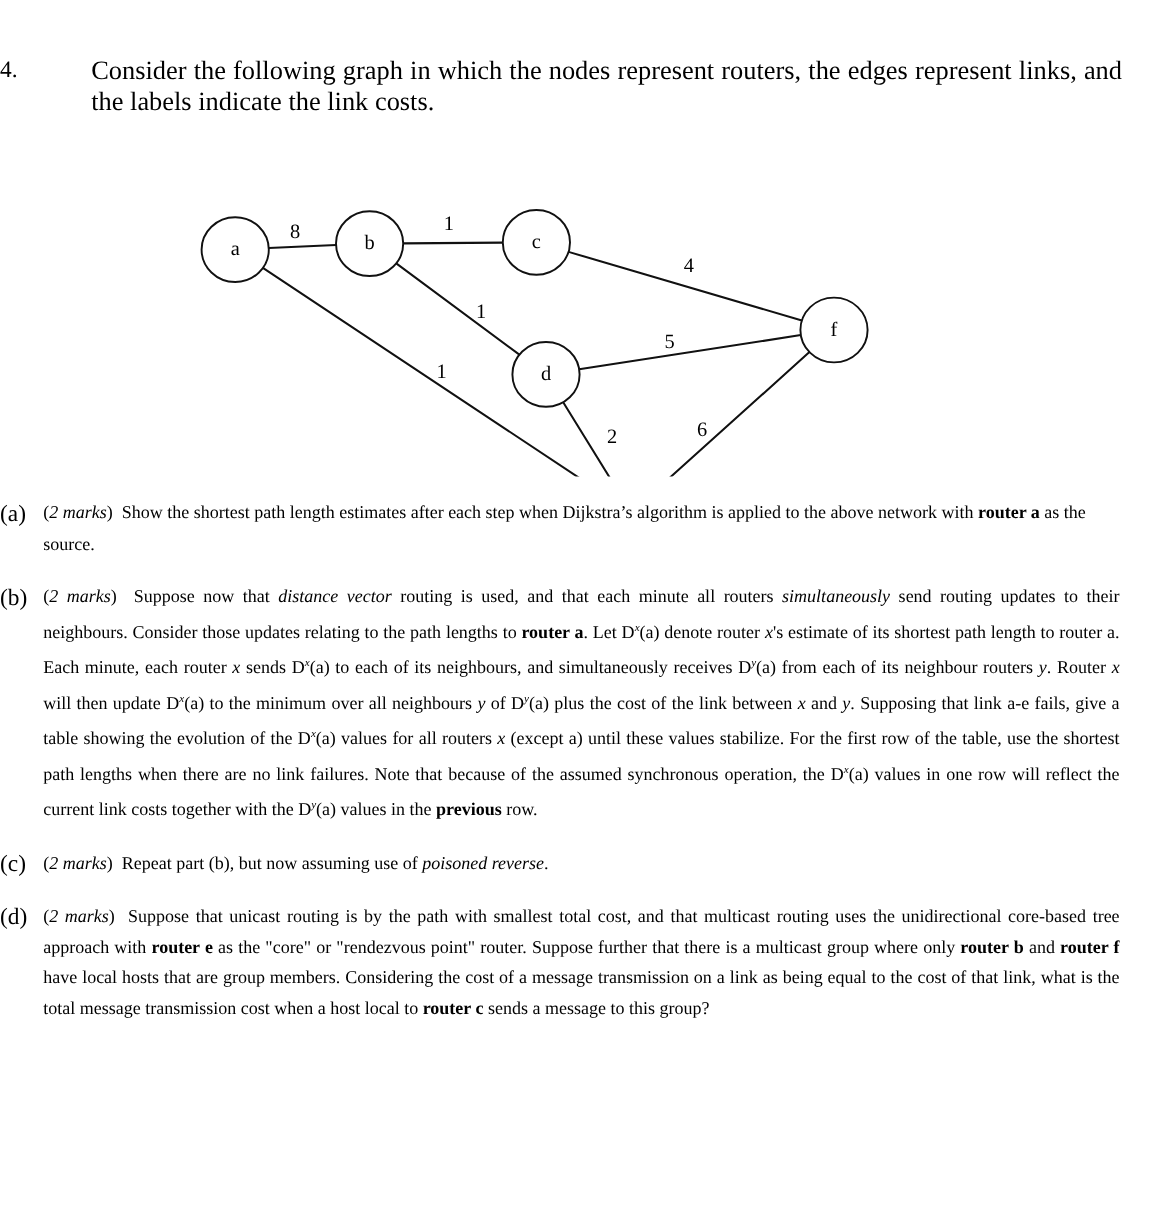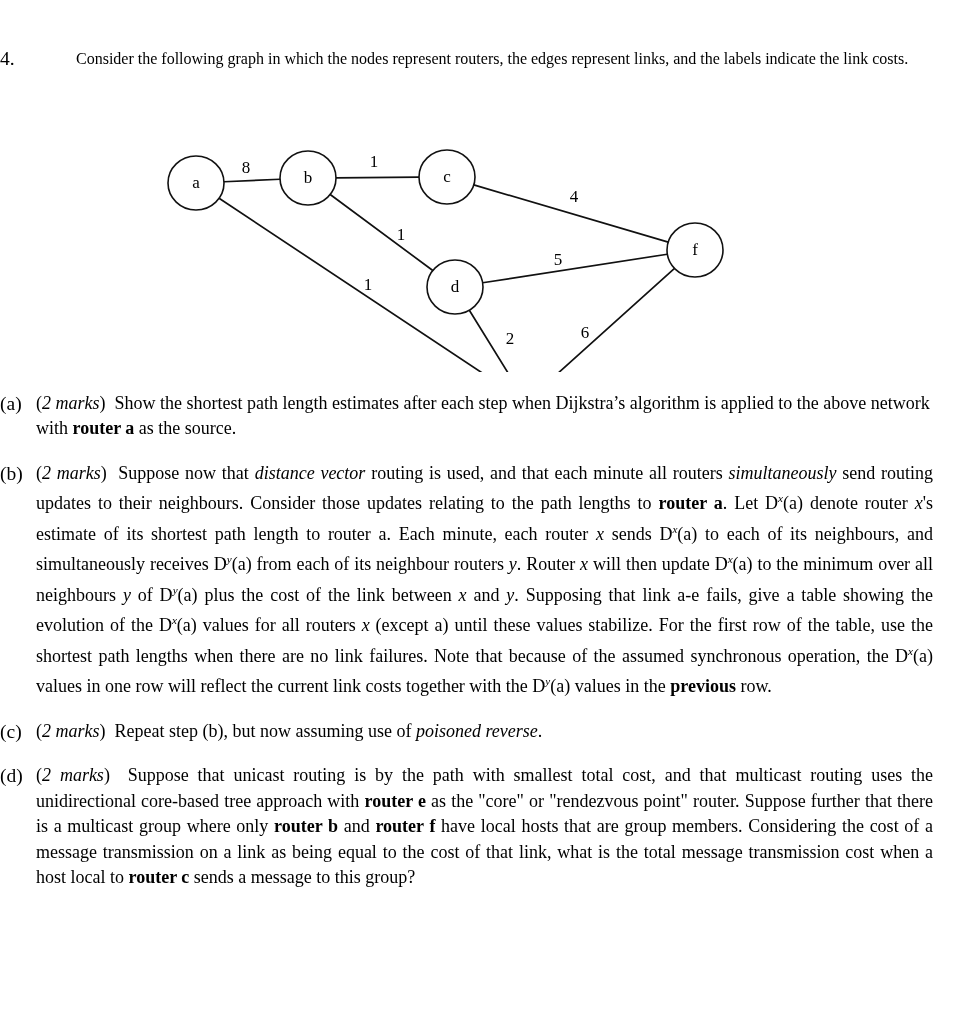--- a/index.html
+++ b/index.html
@@ -32,21 +32,21 @@
   .q-number {
     position: absolute;
     left: 0;
     top: 0;
     width: 34px;
     text-align: left;
     font-size: 19.5px;
     line-height: 25.5px;
   }
   .q-body {
-    font-size: 16px;
+    font-size: 22px;
     line-height: 25.5px;
     text-align: justify;
     text-justify: inter-word;
     hyphens: none;
     margin-top: 46px;
   }
 
   
   #question-4 {
     margin: 14px 0 0 0;
@@ -67,21 +67,21 @@
   .subpart .q-letter {
     position: absolute;
     left: 0;
     top: 0;
     width: 30px;
     font-size: 19.5px;
     line-height: 25.5px;
     text-align: left;
   }
   .subpart .q-text {
-    font-size: 18px;
+    font-size: 15px;
     line-height: 25.5px;
     text-align: justify;
   }
   .subpart .q-text.left {
     text-align: left;
   }
 
   .marks { font-style: italic; }
   .marks-paren { font-style: normal; }
   b.rt { font-weight: bold; }
@@ -193,21 +193,21 @@
       <div class="subpart">
         <span class="q-letter">(a)</span>
         <div class="q-text left"><span><span class="marks-paren">(</span><i class="marks">2 marks</i><span class="marks-paren">)&nbsp;&nbsp;</span></span><span>Show the shortest path length estimates after each step when Dijkstra’s algorithm is applied to the above network with </span><b class="rt">router a</b><span> as the source.</span></div>
       </div>
       <div class="subpart">
         <span class="q-letter">(b)</span>
         <div class="q-text"><span><span class="marks-paren">(</span><i class="marks">2 marks</i><span class="marks-paren">)&nbsp;&nbsp;</span></span><span>Suppose now that </span><i class="em">distance vector</i><span> routing is used, and that each minute all routers </span><i class="em">simultaneously</i><span> send routing updates to their neighbours.  Consider those updates relating to the path lengths to </span><b class="rt">router a</b><span>.  Let D</span><sup class="vx">x</sup><span>(a) denote router </span><i class="em">x</i><span>'s estimate of its shortest path length to router a.  Each minute, each router </span><i class="em">x</i><span> sends D</span><sup class="vx">x</sup><span>(a) to each of its neighbours, and simultaneously receives D</span><sup class="vx">y</sup><span>(a) from each of its neighbour routers </span><i class="em">y</i><span>.  Router </span><i class="em">x</i><span> will then update D</span><sup class="vx">x</sup><span>(a) to the minimum over all neighbours </span><i class="em">y</i><span> of D</span><sup class="vx">y</sup><span>(a) plus the cost of the link between </span><i class="em">x</i><span> and </span><i class="em">y</i><span>.  Supposing that link a-e fails, give a table showing the evolution of the D</span><sup class="vx">x</sup><span>(a) values for all routers </span><i class="em">x</i><span> (except a) until these values stabilize.  For the first row of the table, use the shortest path lengths when there are no link failures.  Note that because of the assumed synchronous operation, the D</span><sup class="vx">x</sup><span>(a) values in one row will reflect the current link costs together with the D</span><sup class="vx">y</sup><span>(a) values in the </span><b class="rt">previous</b><span> row.</span></div>
       </div>
       <div class="subpart">
         <span class="q-letter">(c)</span>
-        <div class="q-text left"><span><span class="marks-paren">(</span><i class="marks">2 marks</i><span class="marks-paren">)&nbsp;&nbsp;</span></span><span>Repeat step (b), but now assuming use of </span><i class="em">poisoned reverse</i><span>.</span></div>
+        <div class="q-text left"><span><span class="marks-paren">(</span><i class="marks">2 marks</i><span class="marks-paren">)&nbsp;&nbsp;</span></span><span>Repeat part (b), but now assuming use of </span><i class="em">poisoned reverse</i><span>.</span></div>
       </div>
       <div class="subpart">
         <span class="q-letter">(d)</span>
         <div class="q-text"><span><span class="marks-paren">(</span><i class="marks">2 marks</i><span class="marks-paren">)&nbsp;&nbsp;</span></span><span>Suppose that unicast routing is by the path with smallest total cost, and that multicast routing uses the unidirectional core-based tree approach with </span><b class="rt">router e</b><span> as the "core" or "rendezvous point" router.  Suppose further that there is a multicast group where only </span><b class="rt">router b</b><span> and </span><b class="rt">router f</b><span> have local hosts that are group members.  Considering the cost of a message transmission on a link as being equal to the cost of that link, what is the total message transmission cost when a host local to </span><b class="rt">router c</b><span> sends a message to this group?</span></div>
       </div>
     </div>
 
 </div>
 
 </body></html>

